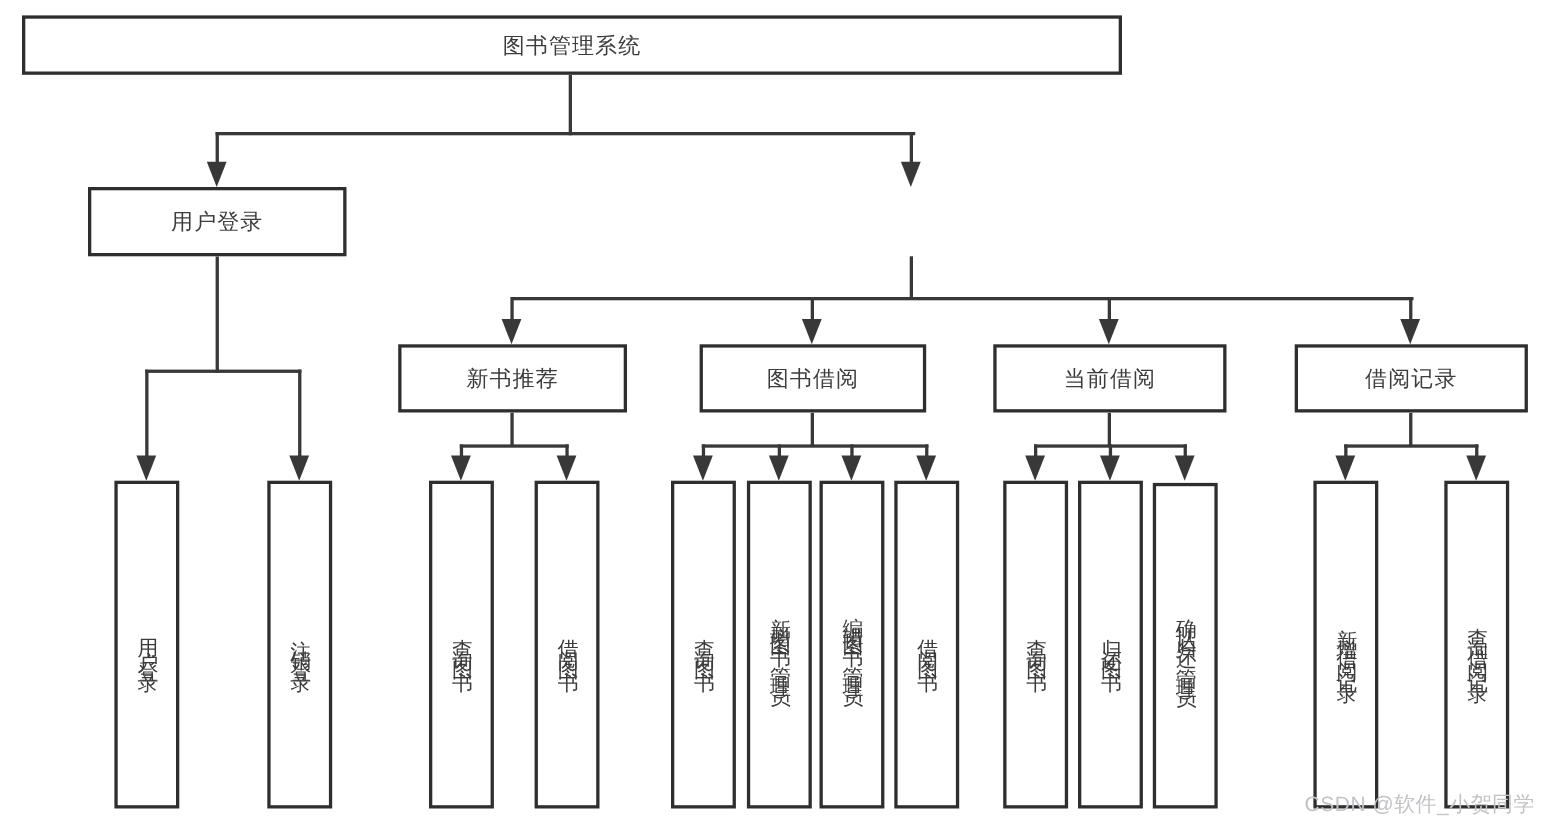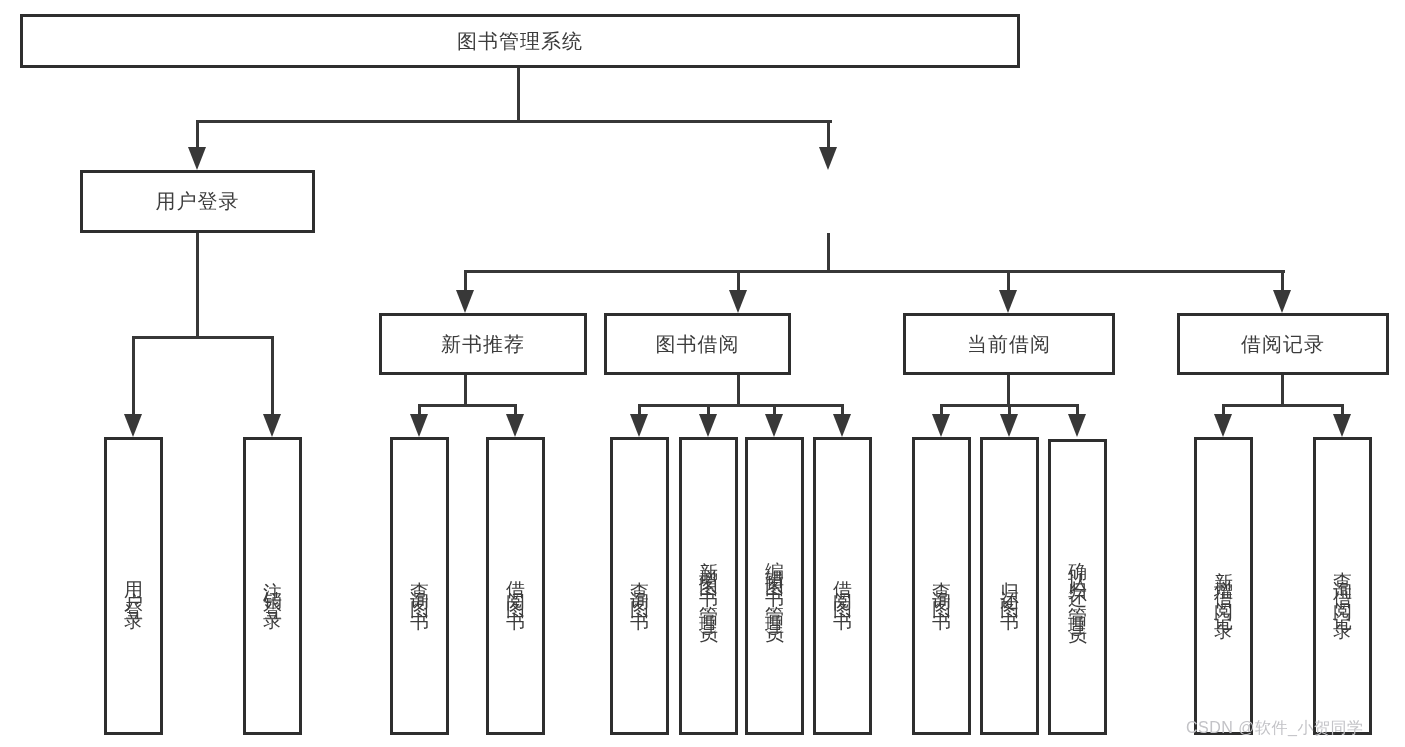--- a/index.html
+++ b/index.html
@@ -8,21 +8,21 @@
   .box{position:absolute;background:#ffffff;border:3px solid #2e2e2e;box-sizing:border-box;
        display:flex;align-items:center;justify-content:center;color:#3c3c3c;}
   .h-label{font-size:20px;letter-spacing:1px;white-space:nowrap;}
   .v-label{writing-mode:vertical-rl;text-orientation:mixed;font-size:19px;line-height:1.05;
            letter-spacing:10px;white-space:nowrap;}
   .v-label.long{letter-spacing:9px;}
   .line{position:absolute;background:#383838;}
   .arrow{position:absolute;width:0;height:0;
          border-left:9px solid transparent;border-right:9px solid transparent;
          border-top:23px solid #383838;}
-  .watermark{position:absolute;left:1186px;top:718px;font-size:16px;color:#c3c3c7;
+  .watermark{position:absolute;left:1186px;top:718px;font-size:19px;color:#c3c3c7;
              letter-spacing:0.5px;white-space:nowrap;}
 </style>
 </head>
 <body>
 
 <div id="canvas">
 
   <div class="line" style="left:517px;top:68px;width:3px;height:55px"></div>
   <div class="line" style="left:196px;top:120px;width:636px;height:3px"></div>
   <div class="line" style="left:196px;top:120px;width:3px;height:30px"></div>
@@ -83,24 +83,24 @@
   <div class="arrow" style="left:1333px;top:414px"></div>
 
   <div class="box" style="left:20px;top:14px;width:1000px;height:54px">
     <span class="h-label">图书管理系统</span>
   </div>
 
   <div class="box" style="left:80px;top:170px;width:235px;height:63px">
     <span class="h-label">用户登录</span>
   </div>
 
-  <div class="box" style="left:379px;top:313px;width:208px;height:62px">
+  <div class="box" style="left:362px;top:313px;width:208px;height:62px">
     <span class="h-label">新书推荐</span>
   </div>
-  <div class="box" style="left:604px;top:313px;width:187px;height:62px">
+  <div class="box" style="left:636px;top:313px;width:206px;height:62px">
     <span class="h-label">图书借阅</span>
   </div>
   <div class="box" style="left:1177px;top:313px;width:212px;height:62px">
     <span class="h-label">借阅记录</span>
   </div>
   <div class="box" style="left:903px;top:313px;width:212px;height:62px">
     <span class="h-label">当前借阅</span>
   </div>
 
   <div class="box" style="left:104px;top:437px;width:59px;height:298px">

